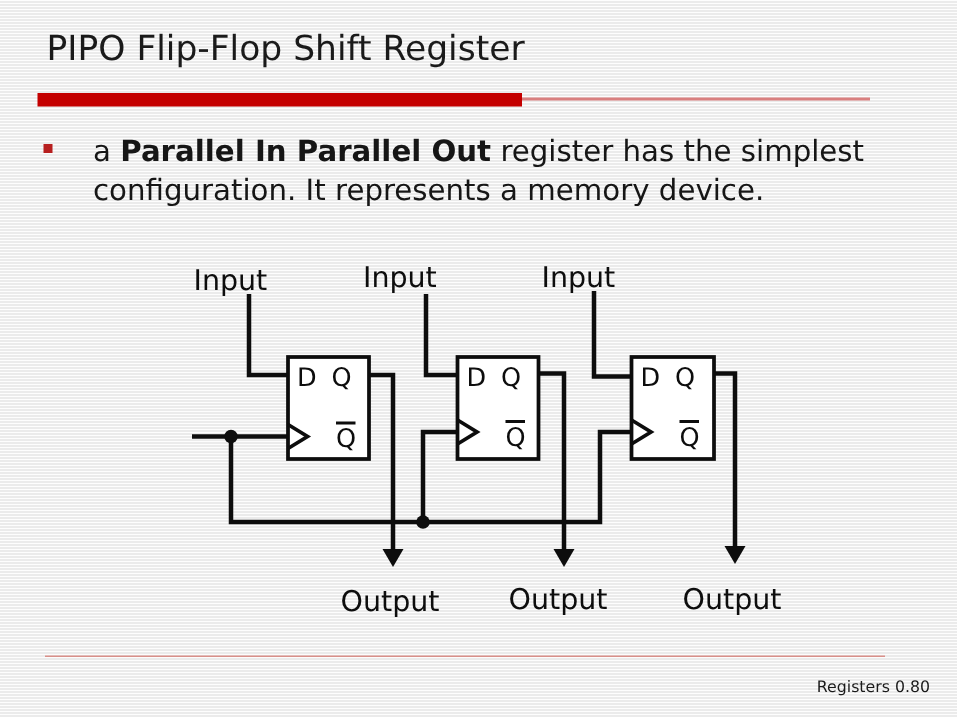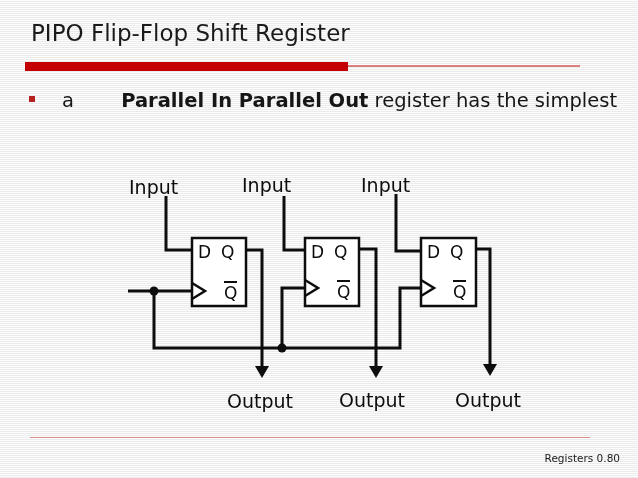--- a/index.html
+++ b/index.html
@@ -13,21 +13,21 @@
     left:31px;top:20px;font-size:23px;color:#1a1a1a;letter-spacing:0px;
     white-space:nowrap;
   }
   .title-bar{left:25px;top:62px;width:323px;height:9px;background:#c40000;}
   .title-thin-line{left:348px;top:65px;width:232px;height:2px;background:#d98080;}
   .bullet-square{left:29px;top:96px;width:6px;height:6px;background:#b71f1f;}
   .bullet-text{
     left:62px;top:88px;width:550px;font-size:19.5px;line-height:26px;color:#161616;
   }
   .bullet-line{white-space:nowrap;}
-  .bold{font-weight:bold;margin-left:41px;}
+  .bold{font-weight:bold;}
   .diagram-label{
     font-size:19px;color:#0d0d0d;text-align:left;white-space:nowrap;
   }
   .box-label{font-size:17px;color:#0d0d0d;white-space:nowrap;}
   .overline{border-top:2px solid #0d0d0d;padding-top:0px;}
   .footer-line{left:30px;top:437px;width:560px;height:1px;background:#d9908a;}
   .footer-text{
     right:18px;top:452px;font-size:10.5px;color:#1a1a1a;white-space:nowrap;
   }
   svg.diagram{left:0;top:0;pointer-events:none;}
@@ -35,20 +35,21 @@
 </head>
 <body>
 
 <div class="abs slide-title">PIPO Flip-Flop Shift Register</div>
 <div class="abs title-bar"></div>
 <div class="abs title-thin-line"></div>
 
 <div class="abs bullet-square"></div>
 <div class="abs bullet-text">
   <div class="bullet-line"><span>a </span><span class="bold">Parallel In Parallel Out</span><span> register has the simplest</span></div>
+  <div class="bullet-line">configuration. It represents a memory device.</div>
 </div>
 
 <svg class="abs diagram" width="638" height="478" viewBox="0 0 638 478">
   <g stroke="#0d0d0d" stroke-width="3" fill="none">
 
     <polyline points="166,196 166,250 192,250"></polyline>
     <polyline points="284,196 284,250 305,250"></polyline>
     <polyline points="396,194 396,251 421,251"></polyline>
 
     <polyline points="128,291 192,291"></polyline>

